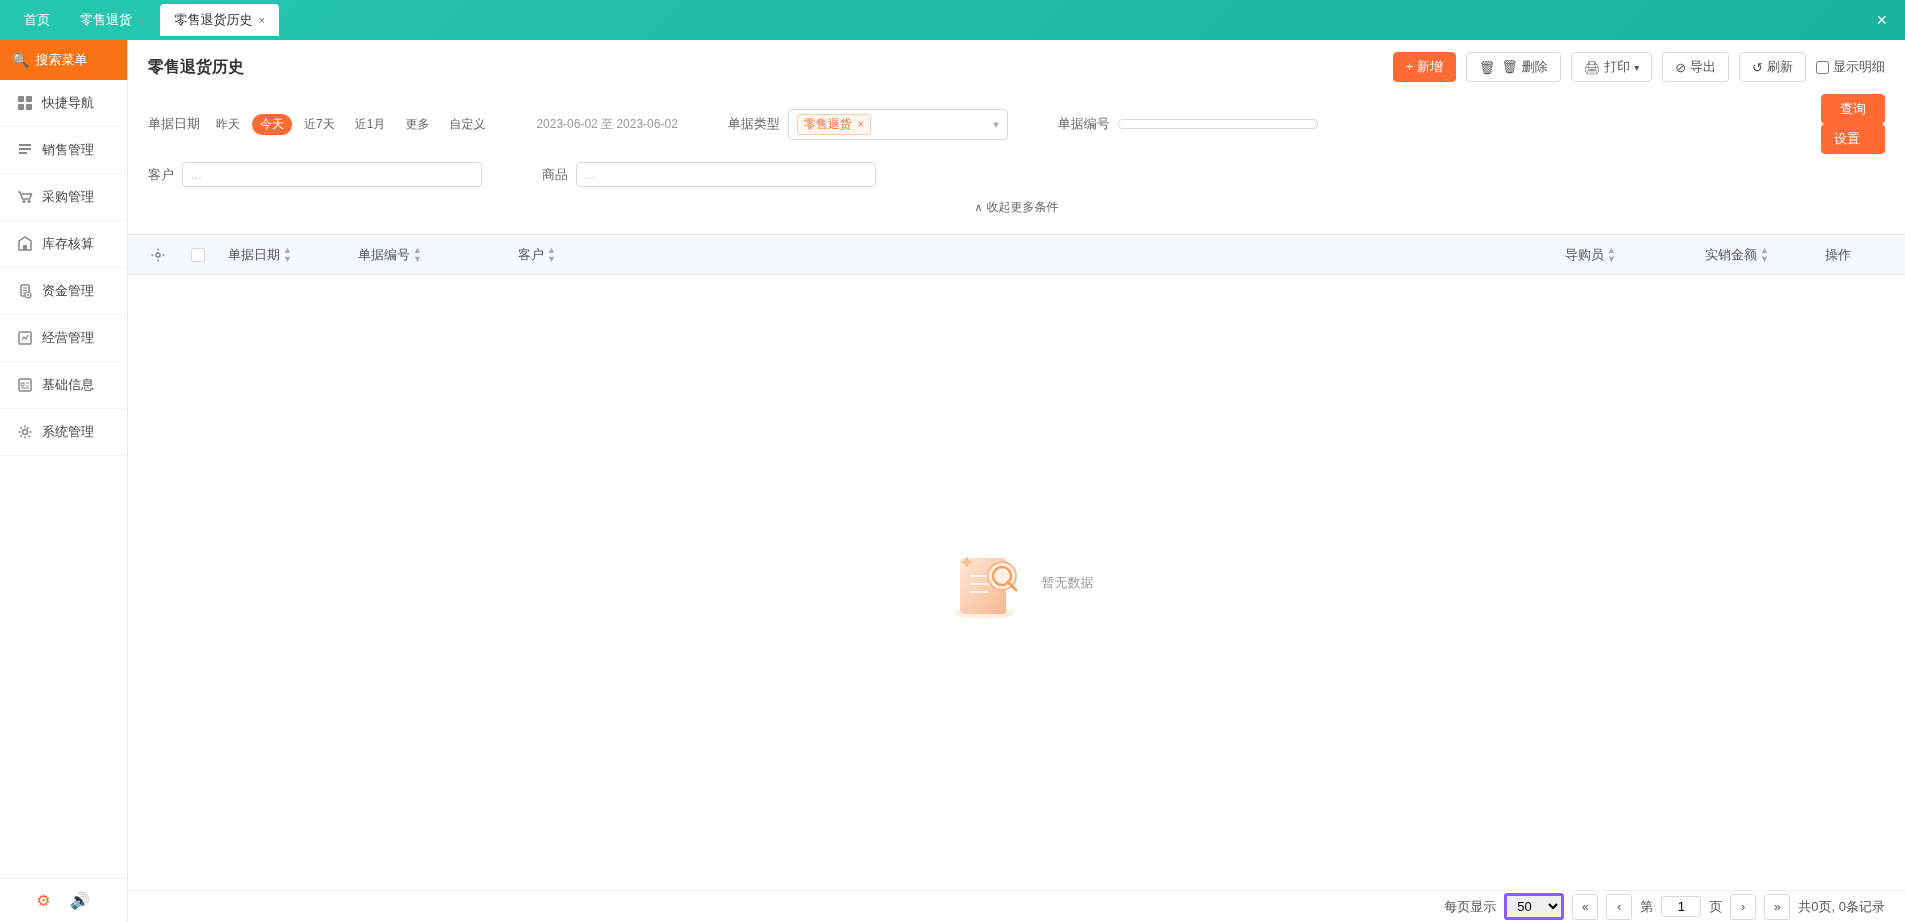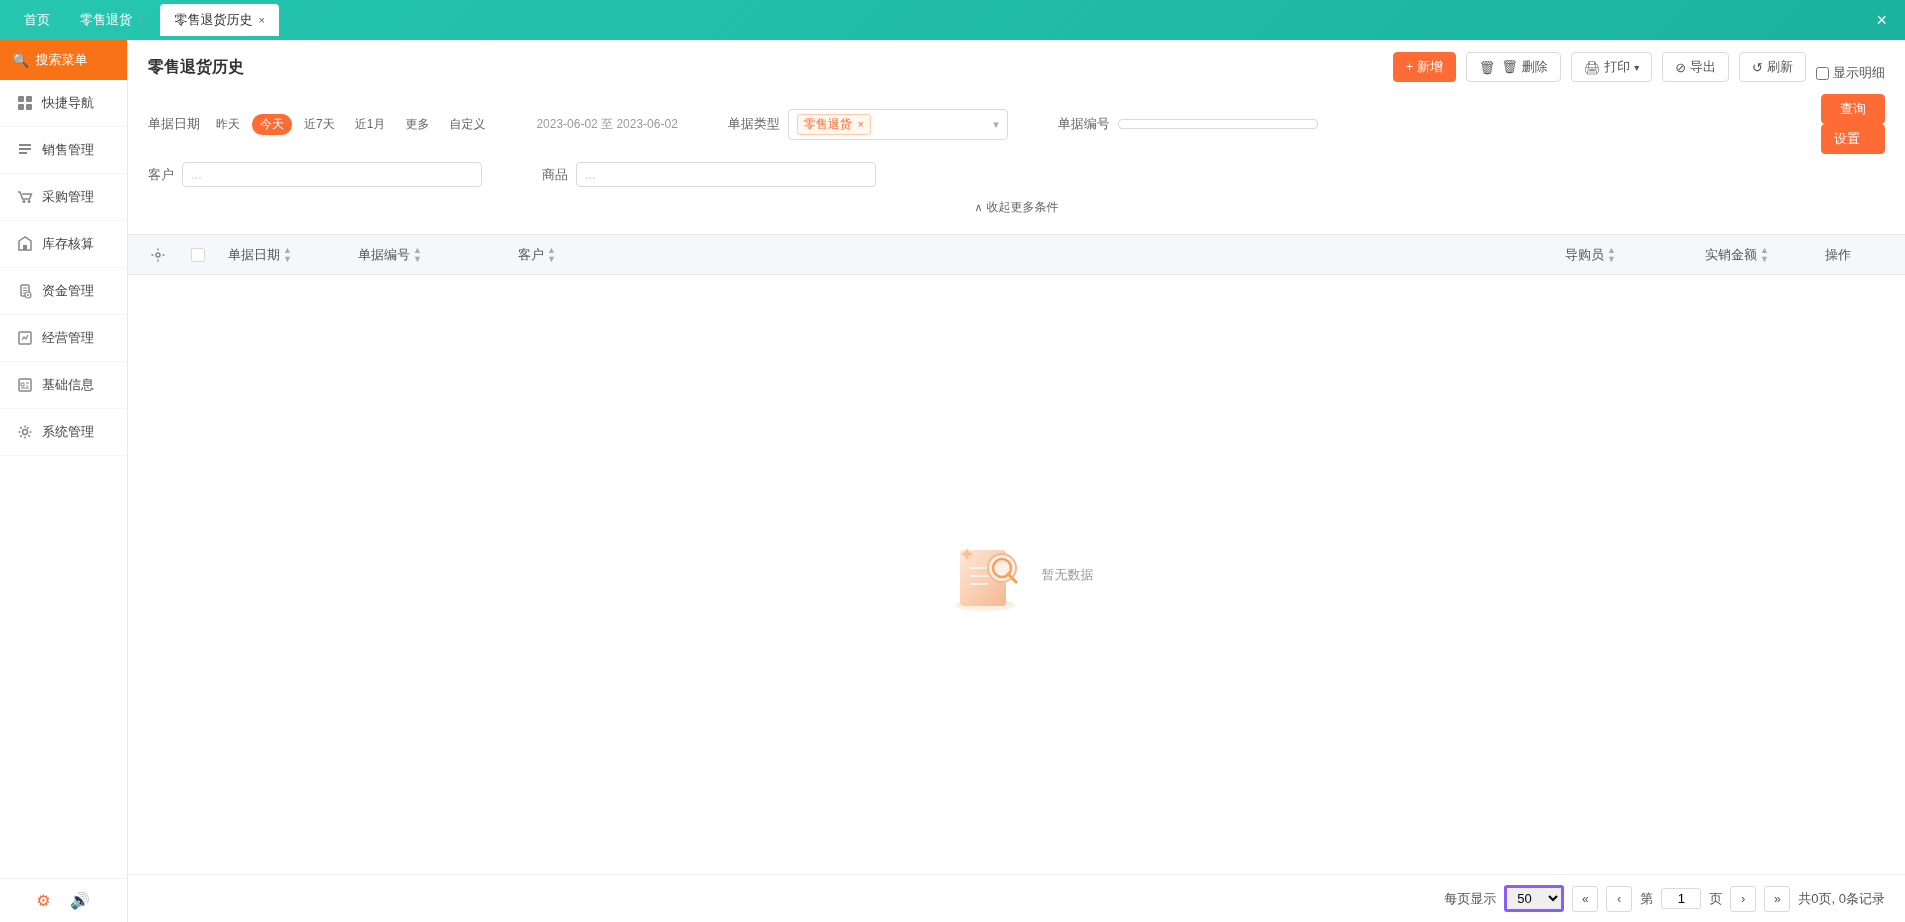--- a/index.html
+++ b/index.html
@@ -61,21 +61,21 @@
     .page-header {
       background: #fff;
       padding: 12px 20px 0 20px;
       border-bottom: 1px solid #e8e8e8;
     }
     .page-title-row {
       display: flex; align-items: center; justify-content: space-between;
       margin-bottom: 12px;
     }
     .page-title { font-size: 16px; font-weight: bold; color: #333; }
-    .toolbar { display: flex; align-items: flex-end; gap: 10px; }
+    .toolbar { display: flex; align-items: center; gap: 10px; }
     .btn {
       display: flex; align-items: center; gap: 4px;
       padding: 5px 12px; border-radius: 4px;
       cursor: pointer; font-size: 13px; border: 1px solid #d9d9d9;
       background: #fff; color: #555;
     }
     .btn-primary { background: #ff6b35; color: #fff; border-color: #ff6b35; }
     .btn-setting { background: #ff6b35; color: #fff; border-color: #ff6b35; }
     .btn-query { background: #ff6b35; color: #fff; border-color: #ff6b35; width: 64px; justify-content: center; }
 
@@ -135,21 +135,21 @@
 
     
     .empty-state {
       flex: 1; display: flex; flex-direction: row; align-items: center; justify-content: center;
       gap: 12px; color: #999; font-size: 13px;
     }
 
     
     .pagination {
       display: flex; align-items: center; justify-content: flex-end;
-      padding: 10px 20px; background: #fff; border-top: 1px solid #f0f0f0;
+      padding: 2px 20px; background: #fff; border-top: 1px solid #f0f0f0;
       gap: 8px; font-size: 13px; color: #555;
     }
     .page-size-select {
       border: 3px solid #8b5cf6; border-radius: 3px;
       padding: 2px 6px; font-size: 13px; cursor: pointer;
     }
     .page-btn {
       width: 26px; height: 26px; display: flex; align-items: center; justify-content: center;
       border: 1px solid #d9d9d9; border-radius: 3px; cursor: pointer; background: #fff;
       font-size: 12px; color: #555;

